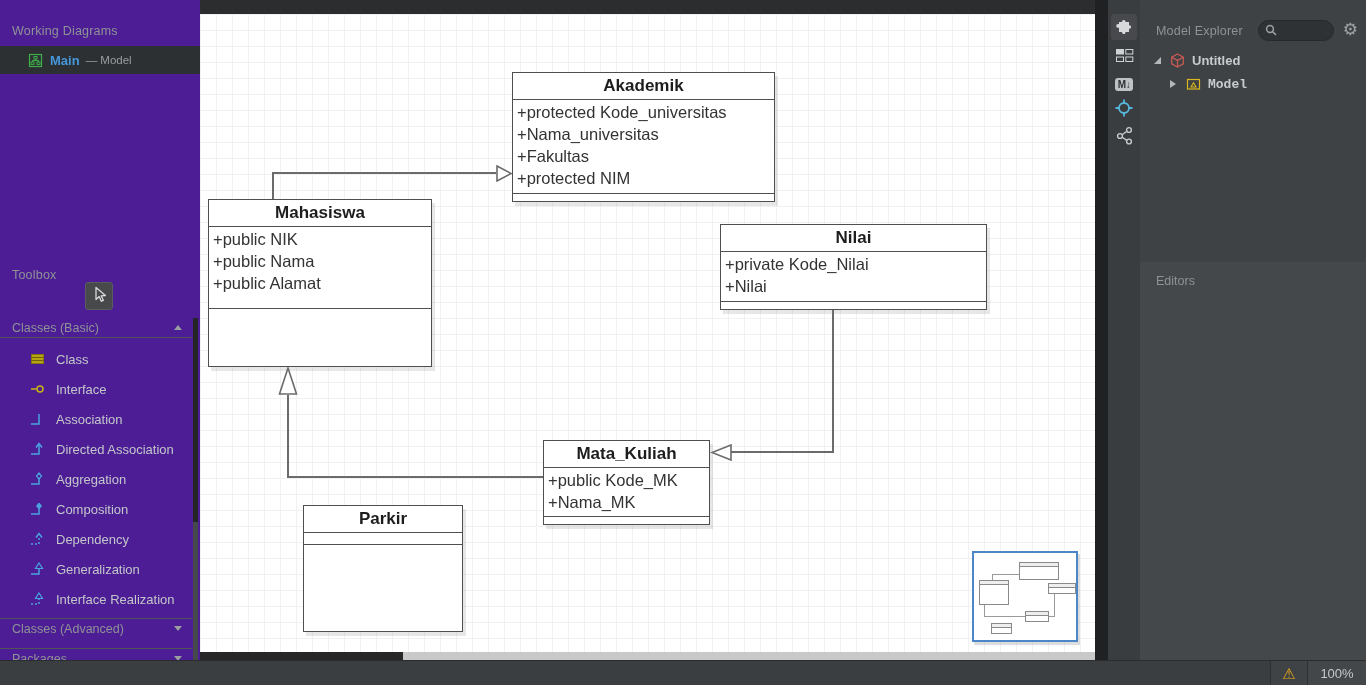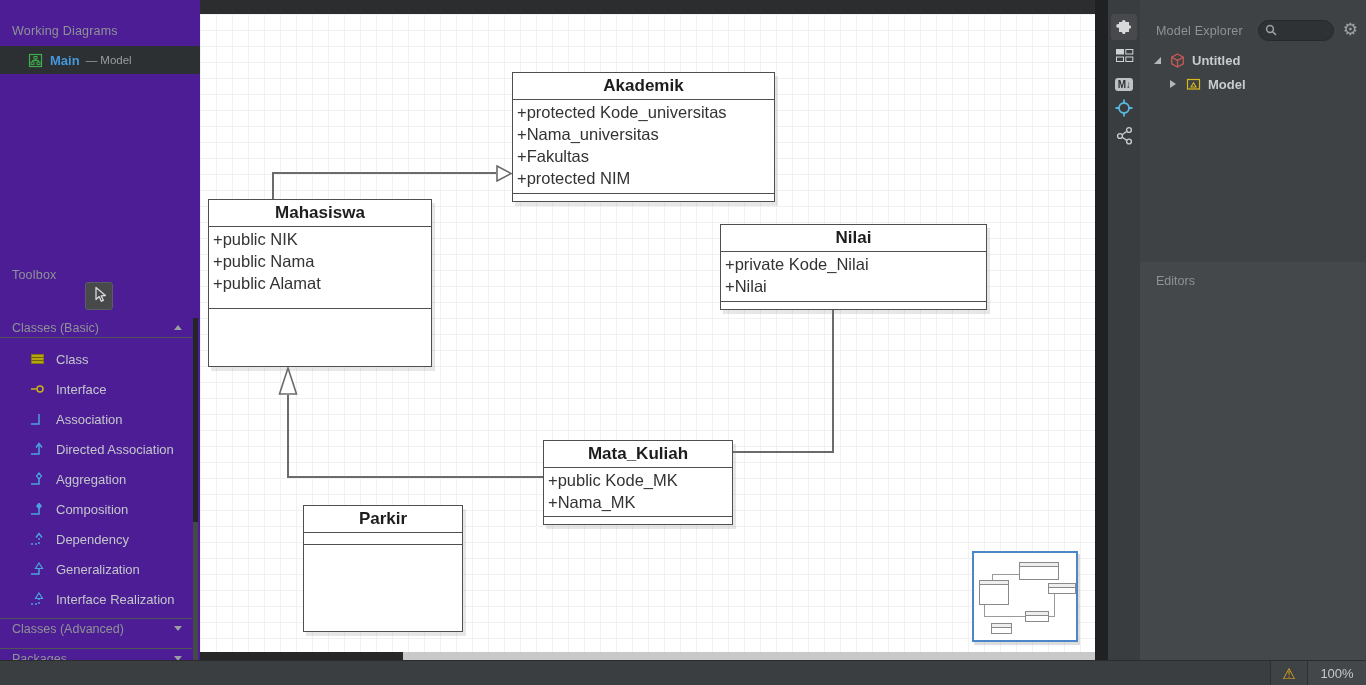--- a/index.html
+++ b/index.html
@@ -87,21 +87,21 @@
   #me-title { top:24px; left:16px; }
   #search-box { position:absolute; left:118px; top:20px; width:76px; height:21px;
     background:#2f3234; border:1px solid #26282a; border-radius:11px;
     display:flex; align-items:center; padding-left:6px; }
   #search-input { background:transparent; border:none; outline:none; color:#c3c7ca;
     font-size:12px; width:48px; margin-left:4px; font-family:"Liberation Sans",sans-serif; }
   #gear-btn { position:absolute; right:8px; top:20px; color:#a0a4a7; font-size:17px; cursor:pointer; line-height:20px; }
 
   .tree-row { position:absolute; display:flex; align-items:center; height:20px; cursor:pointer; }
   #tree-row-untitled { left:14px; top:50px; }
-  #tree-row-model { left:30px; top:74px; }
+  #tree-row-model { left:30px; top:74px;font-family:Liberation Mono, monospace; }
   .caret-exp { width:0; height:0; border-bottom:7px solid #b4b8bb; border-left:7px solid transparent; margin-right:9px; }
   .caret-col { width:0; height:0; border-left:6px solid #b4b8bb; border-top:4px solid transparent; border-bottom:4px solid transparent; margin-right:10px; }
   .tree-ico { display:flex; margin-right:7px; }
   .tree-label { color:#c8ccce; font-size:13px; font-weight:bold; }
 
   #editors-panel { position:absolute; left:0; top:262px; width:226px; height:398px; background:#45484a; }
   #editors-title { position:relative; top:12px; left:16px; font-size:12.5px; color:#8f9396; }
 
   
   #status-bar { position:absolute; left:0; top:660px; width:1366px; height:25px;
@@ -310,21 +310,21 @@
     <div class="uml-class" style="left:520px;top:210px;width:267px;height:86px">
       <div class="uml-title">Nilai</div>
       <div class="uml-attrs">
 
       <div class="uml-attr">+private Kode_Nilai</div>
           <div class="uml-attr">+Nilai</div>
         </div>
       <div class="uml-ops" style="height:7px"></div>
     </div>
 
-    <div class="uml-class" style="left:343px;top:426px;width:190px;height:85px">
+    <div class="uml-class" style="left:343px;top:426px;width:167px;height:85px">
       <div class="uml-title">Mata_Kuliah</div>
       <div class="uml-attrs">
 
       <div class="uml-attr">+public Kode_MK</div>
           <div class="uml-attr">+Nama_MK</div>
         </div>
       <div class="uml-ops" style="height:7px"></div>
     </div>
 
     <div class="uml-class" style="left:103px;top:491px;width:160px;height:127px">

